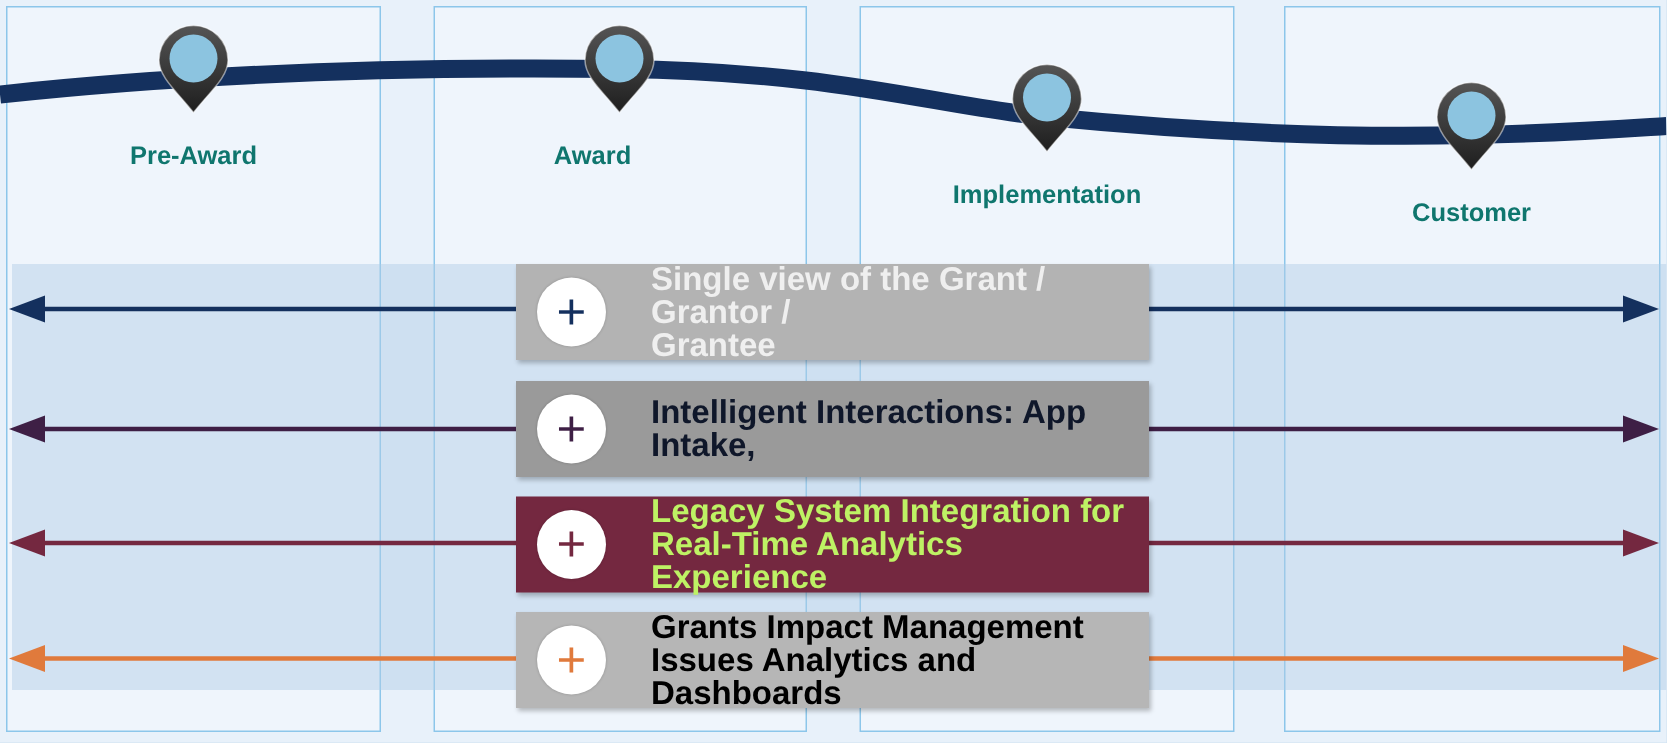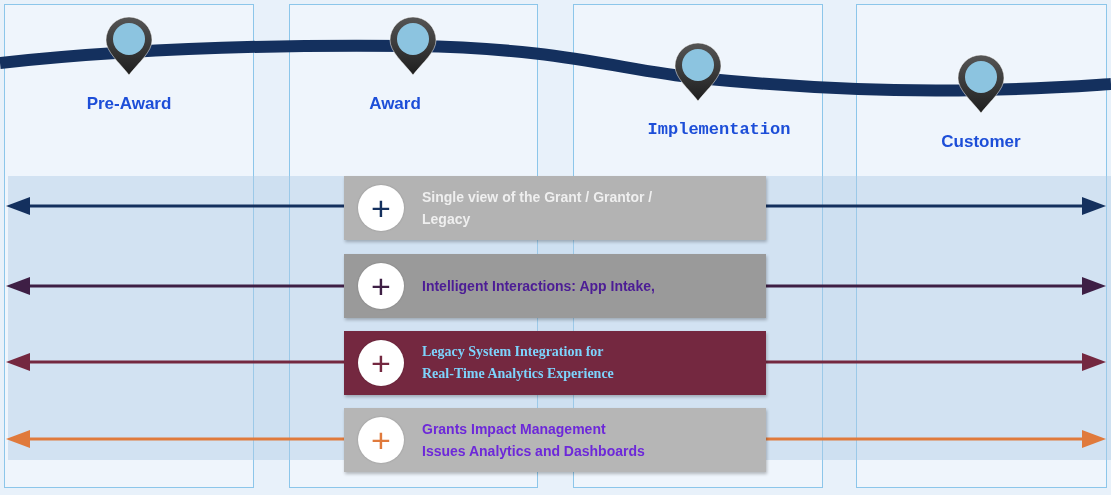--- a/index.html
+++ b/index.html
@@ -27,21 +27,21 @@
       left: 8px;
       top: 176px;
       width: 1103px;
       height: 284px;
       background: rgba(176, 204, 230, 0.45);
     }
     .stage-label {
       position: absolute;
       font-weight: bold;
       font-size: 17px;
-      color: #1d4ed8;
+      color: #0f766e;
       text-align: center;
       width: 240px;
       white-space: nowrap;
     }
     svg.overlay {
       position: absolute;
       left: 0;
       top: 0;
     }
     .card {
@@ -63,23 +63,23 @@
       flex: 0 0 46px;
       display: flex;
       align-items: center;
       justify-content: center;
       font-size: 34px;
       line-height: 1;
       font-weight: normal;
       box-shadow: 0 0 2px rgba(0,0,0,0.2);
     }
     .card .text {
-      margin-left: 18px;
+      margin-left: 30px;
       font-weight: bold;
-      font-size: 14px;
+      font-size: 22px;
       line-height: 22px;
       color: #f0f0f0;
       padding-right: 12px;
     }
   </style>
 </head>
 <body>
 
 <div class="col" style="left:4px; width:250px;"></div>
 <div class="col" style="left:289px; width:249px;"></div>
@@ -131,45 +131,45 @@
   </g>
   <g>
     <line x1="28" y1="439" x2="1084" y2="439" stroke="#e07a3c" stroke-width="3"></line>
     <polygon points="6,439 30,430 30,448" fill="#e07a3c"></polygon>
     <polygon points="1106,439 1082,430 1082,448" fill="#e07a3c"></polygon>
   </g>
 </svg>
 
 <div class="stage-label" style="left:9px; top:94px;">Pre-Award</div>
 <div class="stage-label" style="left:275px; top:94px;">Award</div>
-<div class="stage-label" style="left:599px; top:120px;font-family:Liberation Mono, monospace;">Implementation</div>
+<div class="stage-label" style="left:578px; top:120px;">Implementation</div>
 <div class="stage-label" style="left:861px; top:132px;">Customer</div>
 
 <div class="card" style="top:176px; background:#b3b3b3;">
   <span class="plus" style="color:#14305e;">+</span>
   <div class="text" style="color:#efefef;">
     <div>Single view of the Grant / Grantor /</div>
-    <div>Legacy</div>
+    <div>Grantee</div>
   </div>
 </div>
 
 <div class="card" style="top:254px; background:#9a9a9a;">
   <span class="plus" style="color:#3e1f45;">+</span>
-  <div class="text" style="color:#4c1d95;">
+  <div class="text" style="color:#0f172a;">
     <div>Intelligent Interactions: App Intake,</div>
   </div>
 </div>
 
 <div class="card" style="top:331px; background:#742840;">
   <span class="plus" style="color:#742840;">+</span>
-  <div class="text" style="color:#7dd3fc;font-family:Liberation Serif, serif;">
+  <div class="text" style="color:#bef264;">
     <div>Legacy System Integration for</div>
     <div>Real-Time Analytics Experience</div>
   </div>
 </div>
 
 <div class="card" style="top:408px; background:#b6b6b6;">
   <span class="plus" style="color:#e07a3c;">+</span>
-  <div class="text" style="color:#6d28d9;">
+  <div class="text" style="color:#000000;">
     <div>Grants Impact Management</div>
     <div>Issues Analytics and Dashboards</div>
   </div>
 </div>
 
 </body></html>

